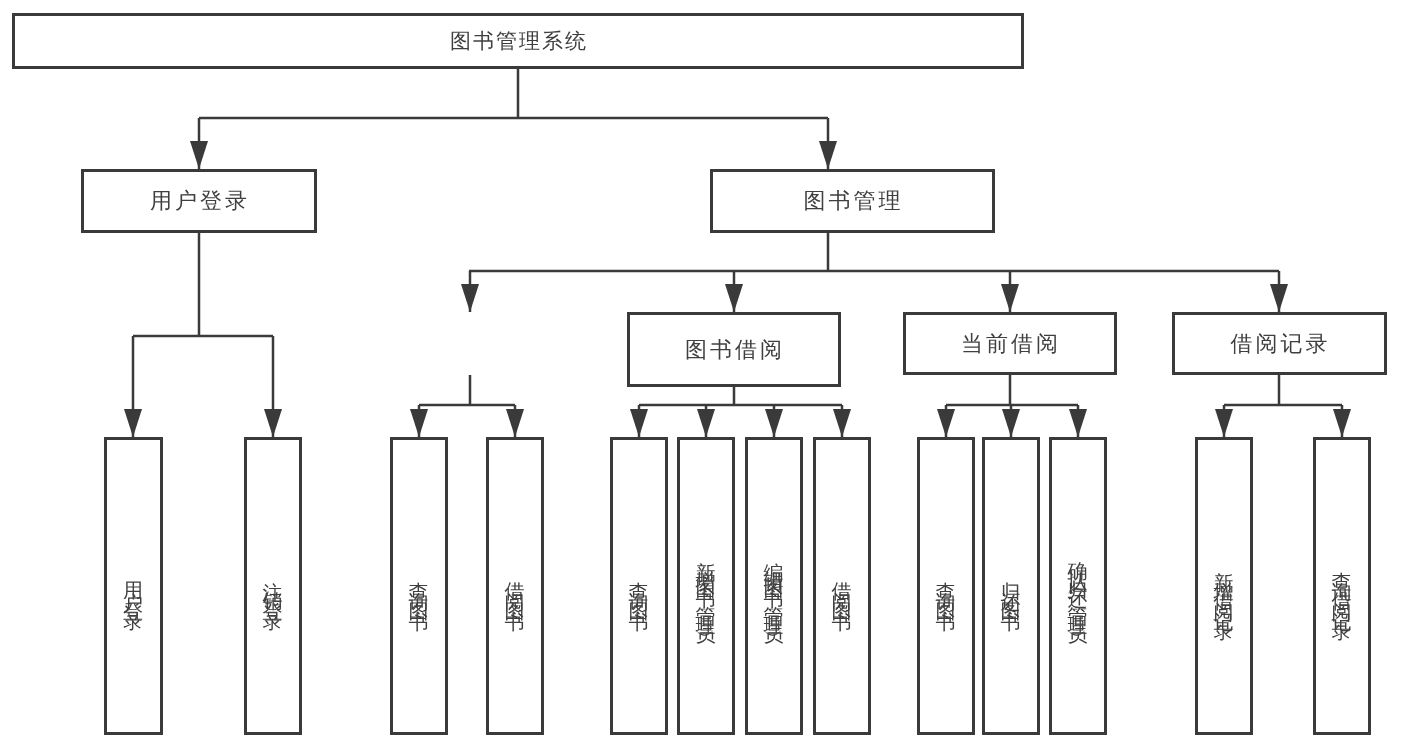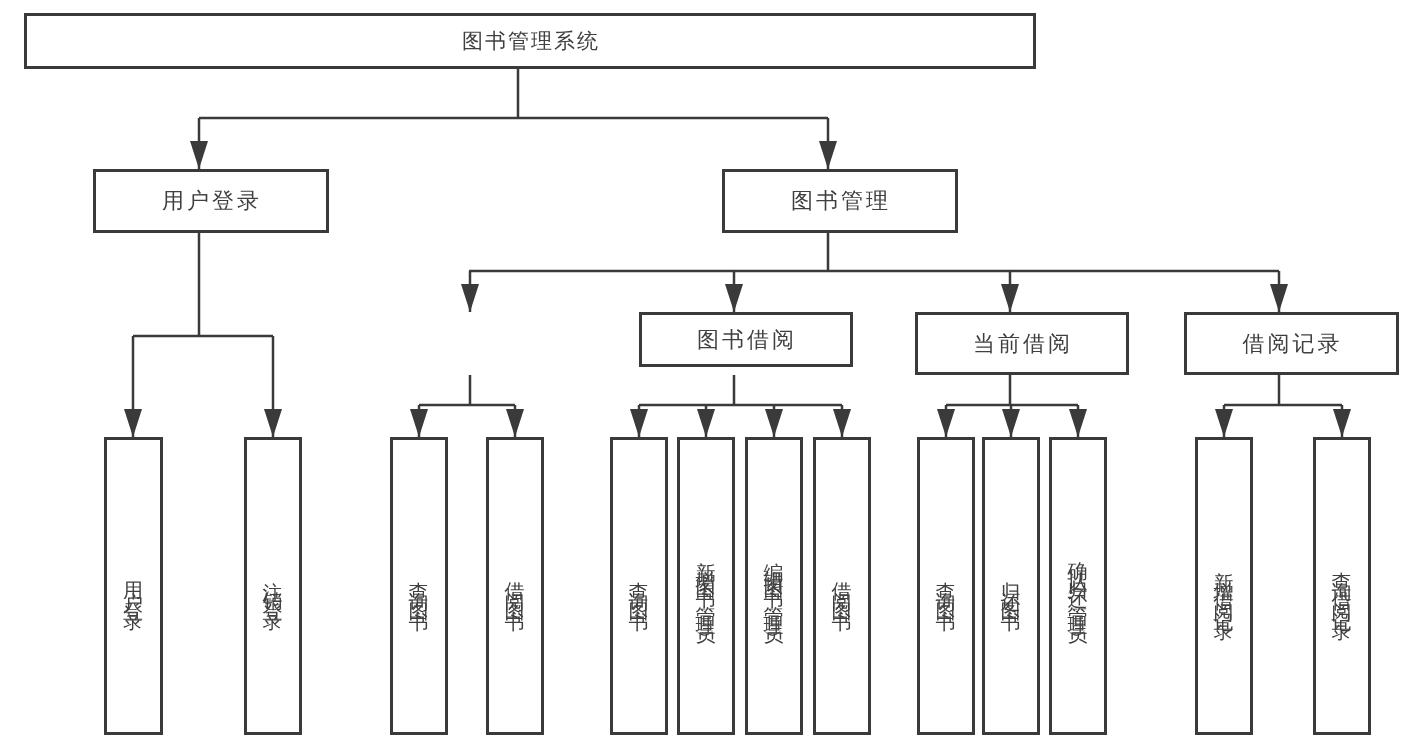--- a/index.html
+++ b/index.html
@@ -14,21 +14,21 @@
   .box{
     position:absolute;
     box-sizing:border-box;
     background:#ffffff;
     border:3px solid #3a3a3a;
     display:flex;
     align-items:center;
     justify-content:center;
     color:#3f3f3f;
   }
-  .hbox{font-size:22px;letter-spacing:3px;margin-left:12px;}
+  .hbox{font-size:22px;letter-spacing:3px;}
   .hbox.root{font-size:21px;letter-spacing:2px;}
   .hbox .lbl{white-space:nowrap;transform:translateX(1px);}
   .vbox .lbl{
     writing-mode:vertical-rl;
     text-orientation:mixed;
     font-size:20px;
     line-height:1;
     letter-spacing:10px;
     white-space:nowrap;
   }
@@ -89,25 +89,25 @@
     </g>
   </svg>
 
   <div class="box hbox root" style="left:12px;top:13px;width:1012px;height:56px;">
     <span class="lbl">图书管理系统</span>
   </div>
 
   <div class="box hbox" style="left:81px;top:169px;width:236px;height:64px;">
     <span class="lbl">用户登录</span>
   </div>
-  <div class="box hbox" style="left:710px;top:169px;width:236px;height:64px;">
+  <div class="box hbox" style="left:710px;top:169px;width:285px;height:64px;">
     <span class="lbl">图书管理</span>
   </div>
 
-  <div class="box hbox" style="left:627px;top:312px;width:214px;height:55px;">
+  <div class="box hbox" style="left:627px;top:312px;width:214px;height:75px;">
     <span class="lbl">图书借阅</span>
   </div>
   <div class="box hbox" style="left:1172px;top:312px;width:215px;height:63px;">
     <span class="lbl">借阅记录</span>
   </div>
   <div class="box hbox" style="left:903px;top:312px;width:214px;height:63px;">
     <span class="lbl">当前借阅</span>
   </div>
 
   <div class="box vbox" style="left:104px;top:437px;width:59px;height:298px;">

